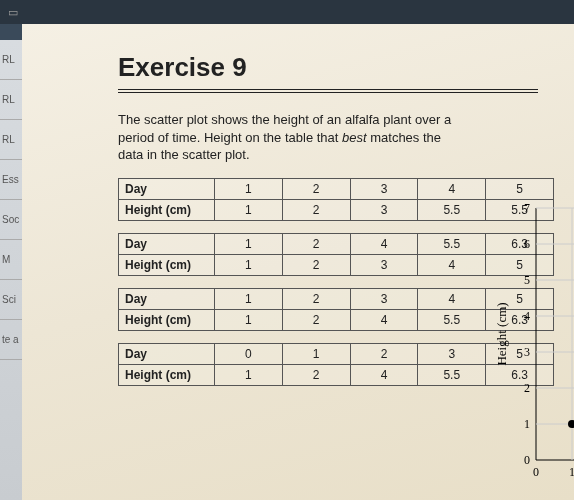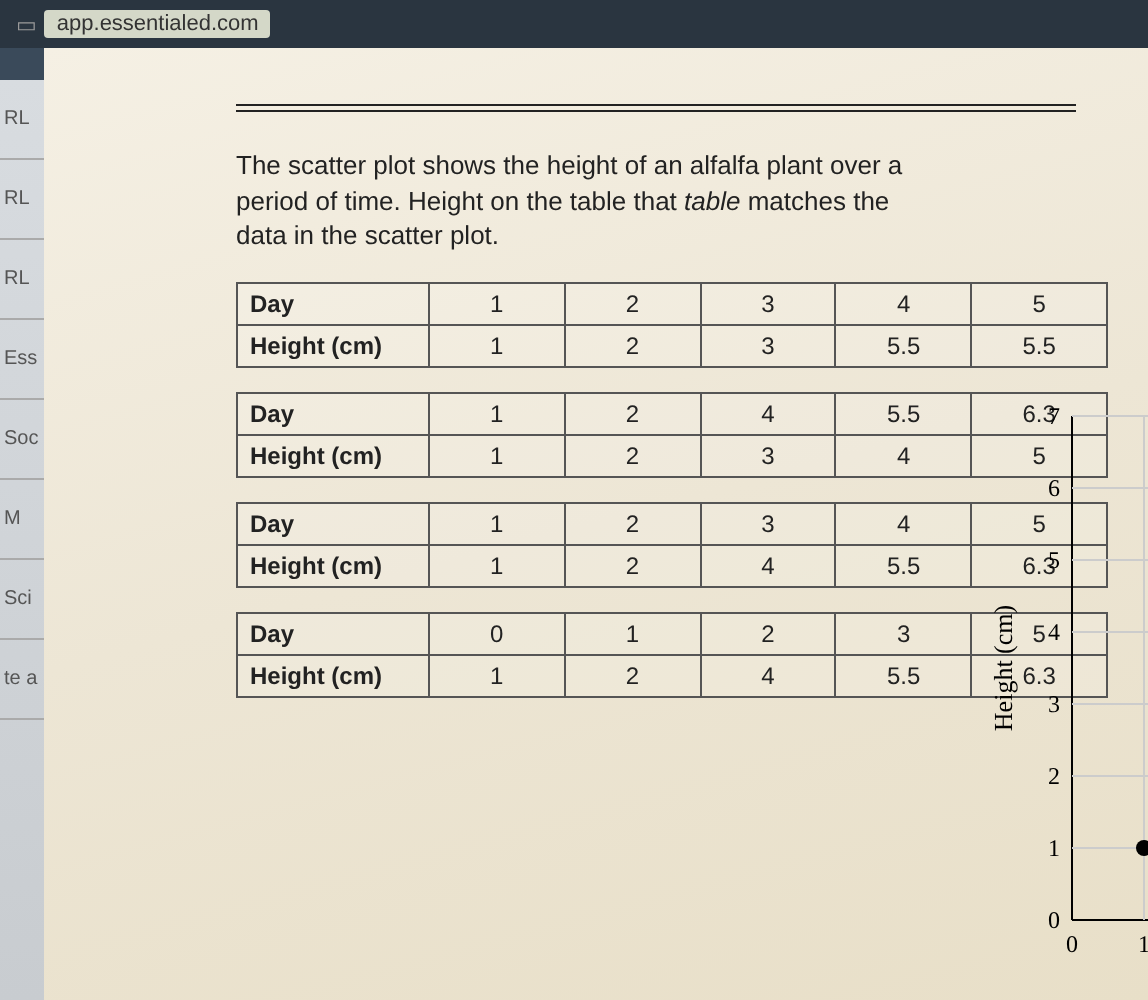--- a/index.html
+++ b/index.html
@@ -108,21 +108,20 @@
     height: 300px;
     overflow: hidden;
   }
   .chart svg { display: block; }
 </style>
 </head>
 <body>
 
 <div class="browser-bar">
   <span>▭</span>
-  <span class="url-part">app.essentialed.com</span>
 </div>
 
 <div class="sidebar">
   <div class="sidebar-item">
       <span>RL</span>
     </div>
   <div class="sidebar-item">
       <span>RL</span>
     </div>
   <div class="sidebar-item">
@@ -139,24 +138,25 @@
     </div>
   <div class="sidebar-item">
       <span>Sci</span>
     </div>
   <div class="sidebar-item">
       <span>te a</span>
     </div>
 </div>
 
 <div class="page">
+  <h1>Exercise 9</h1>
   <div class="rule"></div>
 
   <p class="prompt">
-    <span>The scatter plot shows the height of an alfalfa plant over a period of time. Height on the table that </span><span class="best">table</span><span> matches the data in the scatter plot.</span>
+    <span>The scatter plot shows the height of an alfalfa plant over a period of time. Height on the table that </span><span class="best">best</span><span> matches the data in the scatter plot.</span>
   </p>
 
   <div class="tables">
 
     <table class="opt">
       <tbody>
           <tr>
         <td class="label">Day</td>
         <td>1</td>
         <td>2</td>

